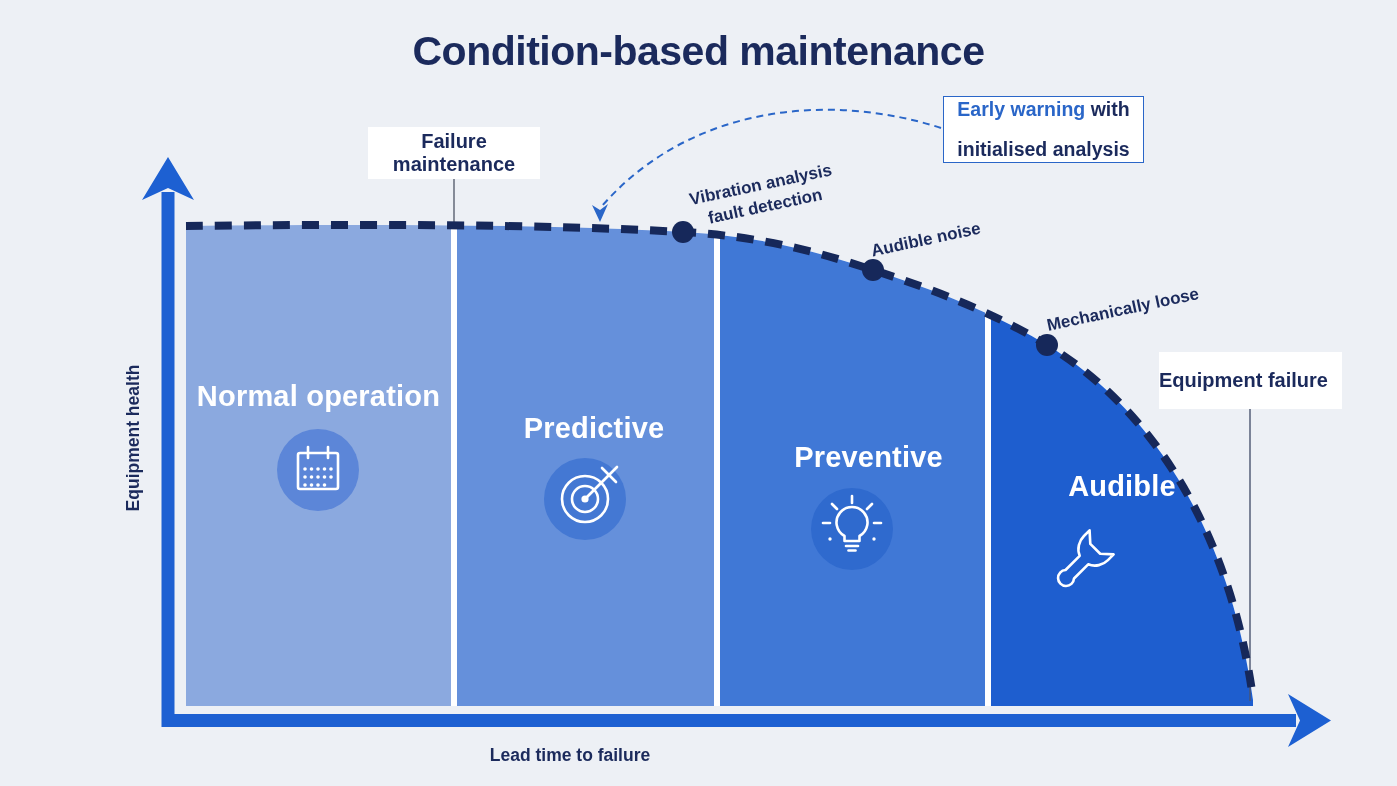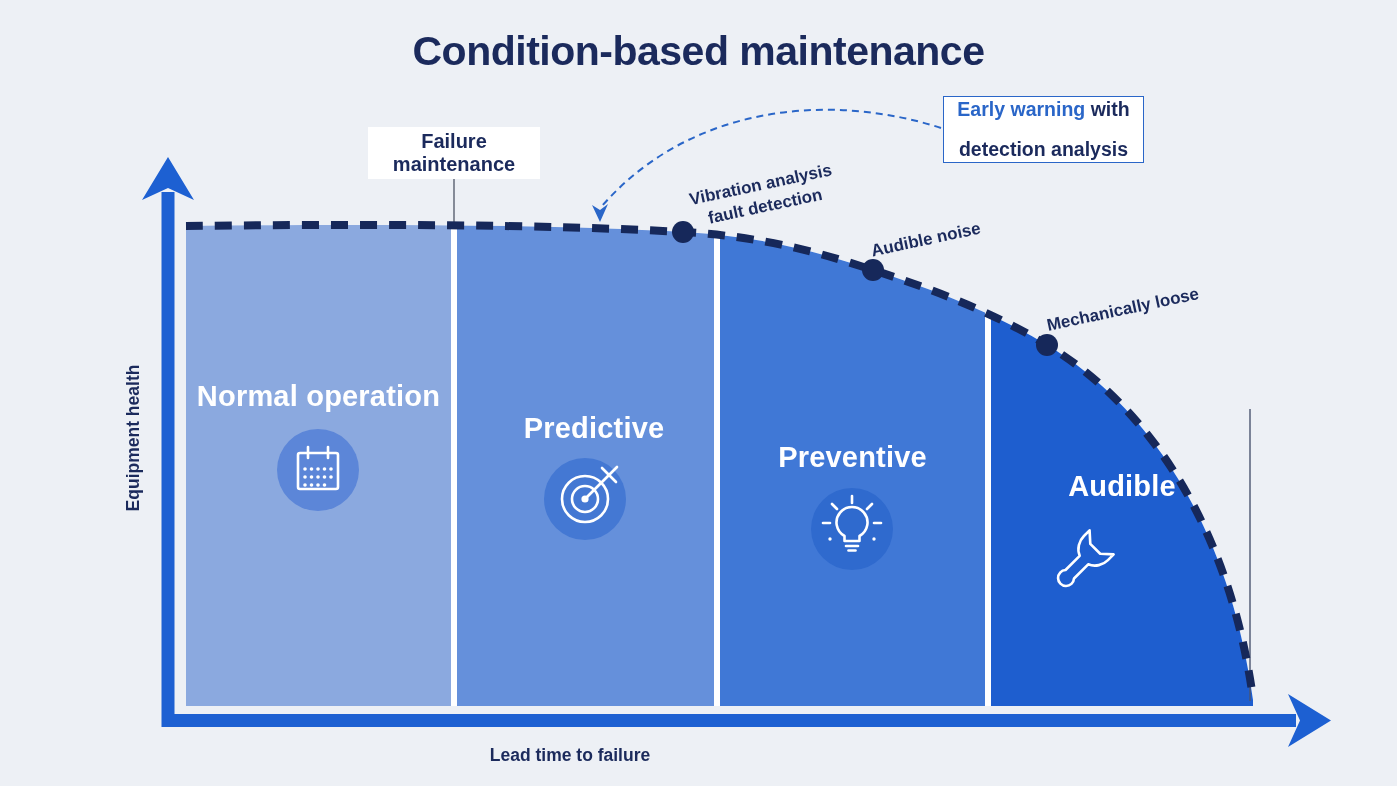--- a/index.html
+++ b/index.html
@@ -15,21 +15,21 @@
   .canvas{position:relative;width:1397px;height:786px;background:var(--background);}
   .canvas svg{position:absolute;left:0;top:0;}
 
   .title{position:absolute;left:0;top:28px;width:100%;text-align:center;
     font-size:41px;font-weight:800;letter-spacing:-0.5px;color:var(--navy);}
 
   .zone-label{position:absolute;text-align:center;color:#fff;font-size:29px;
     font-weight:700;letter-spacing:0.2px;}
   .zl-1{left:186px;top:380px;width:265px;}
   .zl-2{left:447px;top:412px;width:257px;padding-left:37px;}
-  .zl-3{left:720px;top:441px;width:265px;}
+  .zl-3{left:736px;top:441px;width:265px;}
   .zl-4{left:991px;top:470px;width:262px;}
 
   .callout{position:absolute;background:var(--box_bg);color:var(--navy);
     display:flex;align-items:center;justify-content:space-between;text-align:center;
     font-size:20px;font-weight:700;}
   .callout-failure{left:368px;top:127px;width:172px;height:52px;}
   .callout-equipfail{left:1159px;top:352px;width:183px;height:57px;}
   .callout-early{left:943px;top:96px;width:201px;height:67px;
     border:1.6px solid var(--accent);font-size:19.5px;line-height:1.3;flex-direction:column;}
   .callout-early .hl{color:var(--accent);}
@@ -156,23 +156,26 @@
   <div class="title">Condition-based maintenance</div>
 
   <div class="zone-label zl-1">Normal operation</div>
   <div class="zone-label zl-2">Predictive</div>
   <div class="zone-label zl-3">Preventive</div>
   <div class="zone-label zl-4">Audible</div>
 
   <div class="callout callout-failure">
     <span>Failure maintenance</span>
   </div>
+  <div class="callout callout-equipfail">
+    <span>Equipment failure</span>
+  </div>
   <div class="callout callout-early">
     <div><span class="hl">Early warning</span><span> with</span></div>
-    <div>detection analysis</div>
+    <div>initialised analysis</div>
   </div>
 
   <div class="annotation ann-vibration">
     <div>Vibration analysis</div>
     <div>fault detection</div>
   </div>
   <div class="annotation ann-audible">Audible noise</div>
   <div class="annotation ann-mech">Mechanically loose</div>
 
   <div class="axis-label axis-label-y">Equipment health</div>

